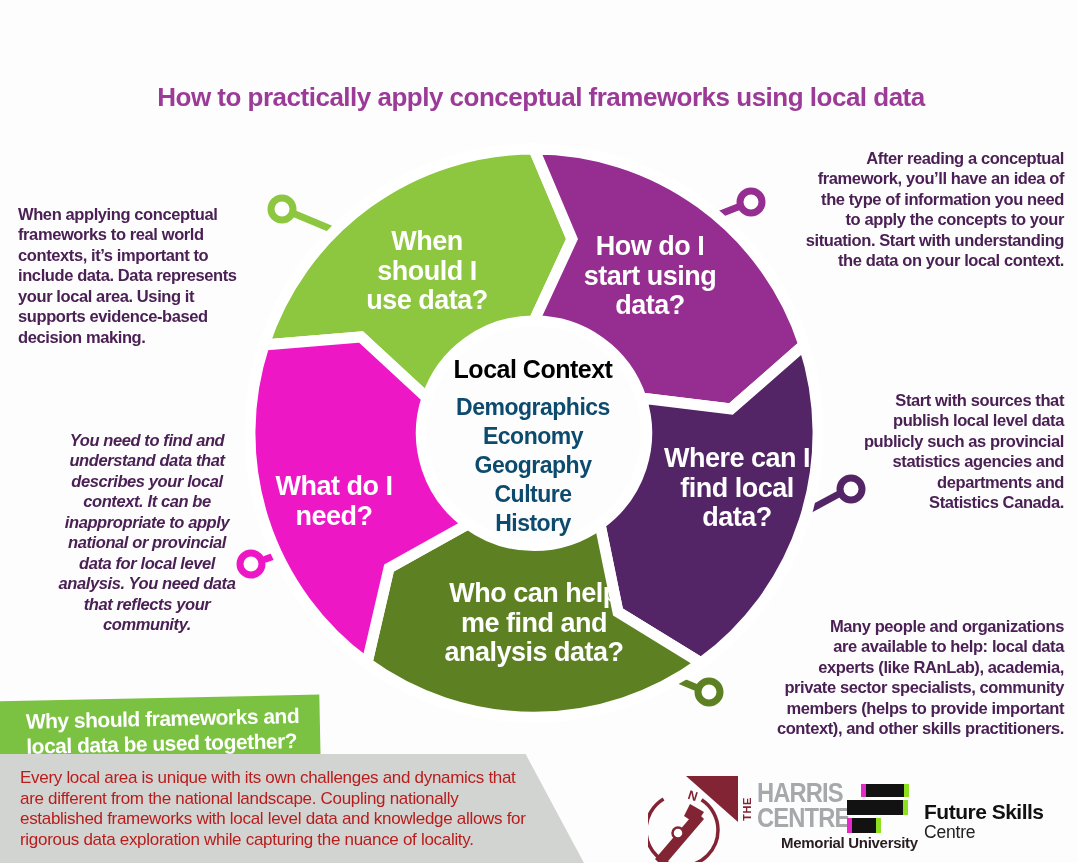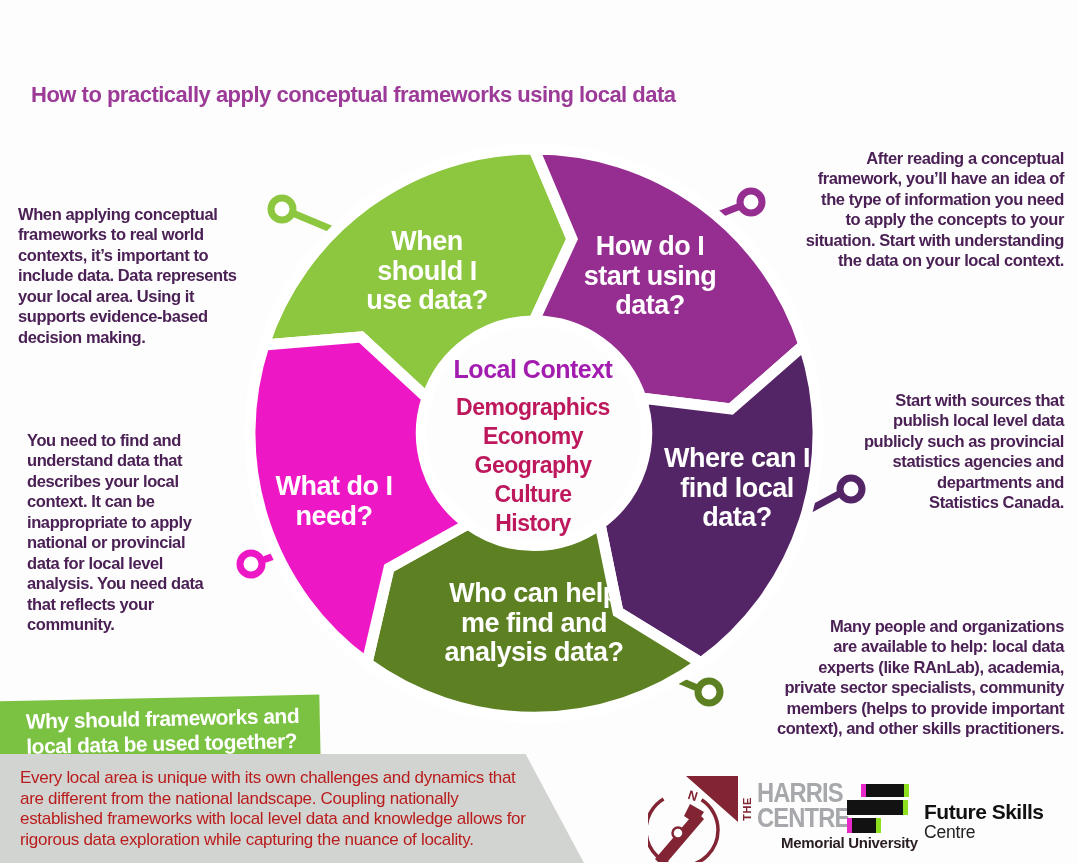--- a/index.html
+++ b/index.html
@@ -8,46 +8,46 @@
     background:#fdfdfd;font-family:"Liberation Sans", sans-serif;
   }
   .pre{white-space:pre-line;}
   
   .title{
     position:absolute;left:30px;top:24px;width:1020px;
     font-size:46px;font-weight:bold;letter-spacing:-2px;color:#f20ccd;line-height:1.05;
   }
   .subtitle{
     position:absolute;left:31px;top:82px;width:1020px;
-    font-size:22px;font-weight:bold;letter-spacing:-0.5px;color:#9c3a98;
+    font-size:26px;font-weight:bold;letter-spacing:-0.5px;color:#9c3a98;text-align:center;
   }
   
   #wheel{position:absolute;left:0;top:0;}
   
   .seg-label{
     position:absolute;transform:translate(-50%,-50%);
     color:#ffffff;font-size:27px;font-weight:bold;line-height:1.1;
     text-align:center;letter-spacing:-0.5px;
   }
   .hub{
     position:absolute;left:533px;top:446px;transform:translate(-50%,-50%);
     text-align:center;width:230px;
   }
-  .hub-title{font-size:25px;font-weight:bold;color:#a21caf;letter-spacing:-0.5px;margin-bottom:9px;}
-  .hub-items{font-size:23px;font-weight:bold;color:#be185d;line-height:1.26;letter-spacing:-0.5px;text-align:center;}
+  .hub-title{font-size:25px;font-weight:bold;color:#000000;letter-spacing:-0.5px;margin-bottom:9px;}
+  .hub-items{font-size:23px;font-weight:bold;color:#0c4a6e;line-height:1.26;letter-spacing:-0.5px;text-align:center;}
   
   .note{
     position:absolute;color:#4b2155;font-size:16.5px;font-weight:bold;
     line-height:1.24;letter-spacing:-0.4px;
   }
   .note-when {left:18px; top:176px;width:300px;text-align:left;margin-top:28px;}
   .note-how  {right:14px;top:148px;width:350px;text-align:right;}
   .note-where{right:14px;top:390px;width:260px;text-align:right;}
   .note-who  {right:14px;top:616px;width:362px;text-align:right;}
-  .note-what {left:27px; top:430px;width:240px;text-align:left;}
+  .note-what {left:27px; top:430px;width:240px;text-align:center;font-style:italic;}
   
   .why-banner{
     position:absolute;left:-6px;top:698px;width:326px;height:64px;
     background:#7cc242;transform:rotate(-1.2deg);
   }
   .why-banner-text{
     padding:8px 0 0 32px;color:#ffffff;font-size:21px;font-weight:bold;
     line-height:1.2;letter-spacing:-0.5px;
   }
   .gray-panel{

